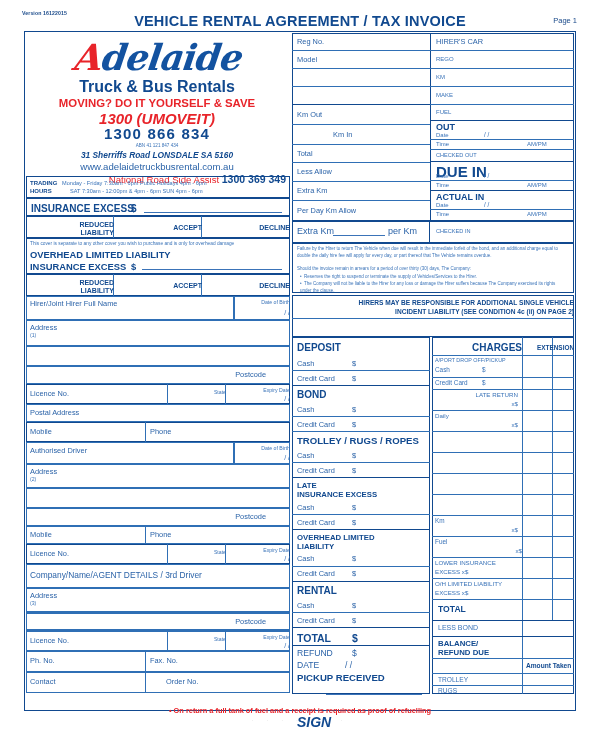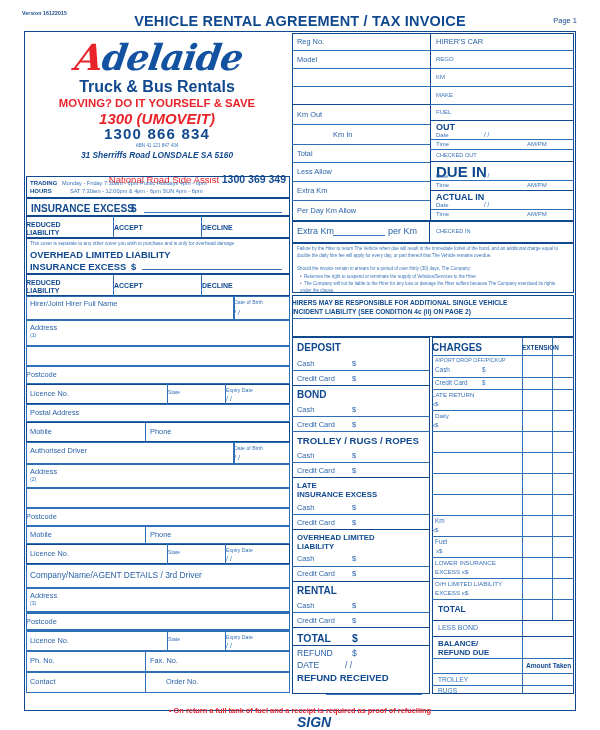--- a/index.html
+++ b/index.html
@@ -14,21 +14,21 @@
   
   .frame{position:absolute;left:24px;top:31px;width:552px;height:680px;border:1.6px solid #11498f;box-sizing:border-box;}
 
   
   .bx{position:absolute;box-sizing:border-box;border:0.8px solid #2f6fb5;}
   .bxb{position:absolute;box-sizing:border-box;border:1.6px solid #11498f;}
   .lbl{position:absolute;font-size:7.4px;color:#2b63a8;white-space:nowrap;}
   .lblb{position:absolute;font-size:8px;font-weight:bold;color:#11498f;white-space:nowrap;}
   .tiny{position:absolute;font-size:5.2px;color:#3a73b8;white-space:nowrap;}
   .tinyb{position:absolute;font-size:5.4px;font-weight:bold;color:#11498f;white-space:nowrap;}
-  .ctr{text-align:left;}
+  .ctr{text-align:right;}
   .uline{position:absolute;border-bottom:0.8px solid #3a73b8;}
 
   
   .logo-wrap{position:absolute;left:28px;top:34px;width:258px;height:142px;}
   .logo-script{position:absolute;left:24px;top:2px;width:214px;text-align:center;
     font-family:"DejaVu Serif",serif;font-style:italic;font-weight:bold;font-size:36px;color:#e8242a;
     letter-spacing:-1px;transform:skewX(-8deg);}
   .logo-script .blue{color:#1352a0;}
   .logo-sub{position:absolute;left:0;top:44px;width:258px;text-align:center;font-size:16px;font-weight:bold;color:#11498f;}
   .logo-move{position:absolute;left:0;top:63px;width:258px;text-align:center;font-size:11.4px;font-weight:bold;color:#e8242a;}
@@ -57,20 +57,21 @@
   <div class="frame"></div>
 
   <div class="logo-wrap">
     <div class="logo-script"><span class="">A</span><span class="blue">delaide</span></div>
     <div class="logo-sub">Truck &amp; Bus Rentals</div>
     <div class="logo-move">MOVING? DO IT YOURSELF &amp; SAVE</div>
     <div class="logo-ph1">1300 (UMOVEIT)</div>
     <div class="logo-ph2">1300 866 834</div>
     <div class="logo-abn">ABN 41 121 847 434</div>
     <div class="logo-addr">31 Sherriffs Road LONSDALE SA 5160</div>
+    <div class="logo-web">www.adelaidetruckbusrental.com.au</div>
     <div class="logo-rsa"><span>National Road Side Assist</span> <b>1300 369 349</b></div>
   </div>
 
   <div class="bxb" style="left:26px;top:176px;width:264px;height:22px;"></div>
   <div class="tinyb" style="left:30px;top:180px;font-size:6px;">TRADING</div>
   <div class="tinyb" style="left:30px;top:188px;font-size:6px;">HOURS</div>
   <div class="tiny" style="left:62px;top:180px;font-size:5.6px;">Monday - Friday 7:30am - 6pm  Public Holidays 4pm - 6pm</div>
   <div class="tiny" style="left:70px;top:188px;font-size:5.6px;">SAT 7:30am - 12:00pm &amp; 4pm - 6pm  SUN 4pm - 6pm</div>
 
   <div class="bxb" style="left:26px;top:198px;width:264px;height:18px;"></div>
@@ -312,21 +313,21 @@
   <div class="lbl" style="left:297px;top:616px;">Credit Card</div>
   <div class="lbl" style="left:352px;top:616px;">$</div>
 
   <div class="lblb" style="left:297px;top:632px;font-size:10.5px;">TOTAL</div>
   <div class="lblb" style="left:352px;top:632px;font-size:10.5px;">$</div>
   <div class="bx" style="left:292px;top:645px;width:138px;height:0;border:none;border-bottom:1.6px solid #11498f;"></div>
   <div class="lbl" style="left:297px;top:648px;font-size:8.6px;">REFUND</div>
   <div class="lbl" style="left:352px;top:648px;font-size:8.6px;">$</div>
   <div class="lbl" style="left:297px;top:660px;font-size:8.6px;">DATE</div>
   <div class="lbl" style="left:345px;top:660px;font-size:8.6px;">/        /</div>
-  <div class="lblb" style="left:297px;top:672px;font-size:9.6px;">REFUND RECEIVED</div>
+  <div class="lblb" style="left:297px;top:672px;font-size:9.6px;">PICKUP RECEIVED</div>
   <div class="lblb" style="left:297px;top:714px;font-size:14px;font-style:italic;">SIGN</div>
   <div class="uline" style="left:326px;top:694px;width:96px;"></div>
 
   <div class="bxb" style="left:432px;top:337px;width:142px;height:357px;"></div>
   <div class="bx" style="left:522px;top:337px;width:0;height:357px;border:none;border-left:0.8px solid #2f6fb5;"></div>
   <div class="bx" style="left:552px;top:337px;width:0;height:283px;border:none;border-left:0.8px solid #2f6fb5;"></div>
 
   <div class="lblb ctr" style="left:432px;top:342px;width:90px;font-size:10px;">CHARGES</div>
   <div class="tinyb ctr" style="left:522px;top:344px;width:52px;font-size:6.4px;">EXTENSION</div>
   <div class="bx" style="left:432px;top:355px;width:142px;height:0;border:none;border-bottom:0.8px solid #2f6fb5;"></div>

